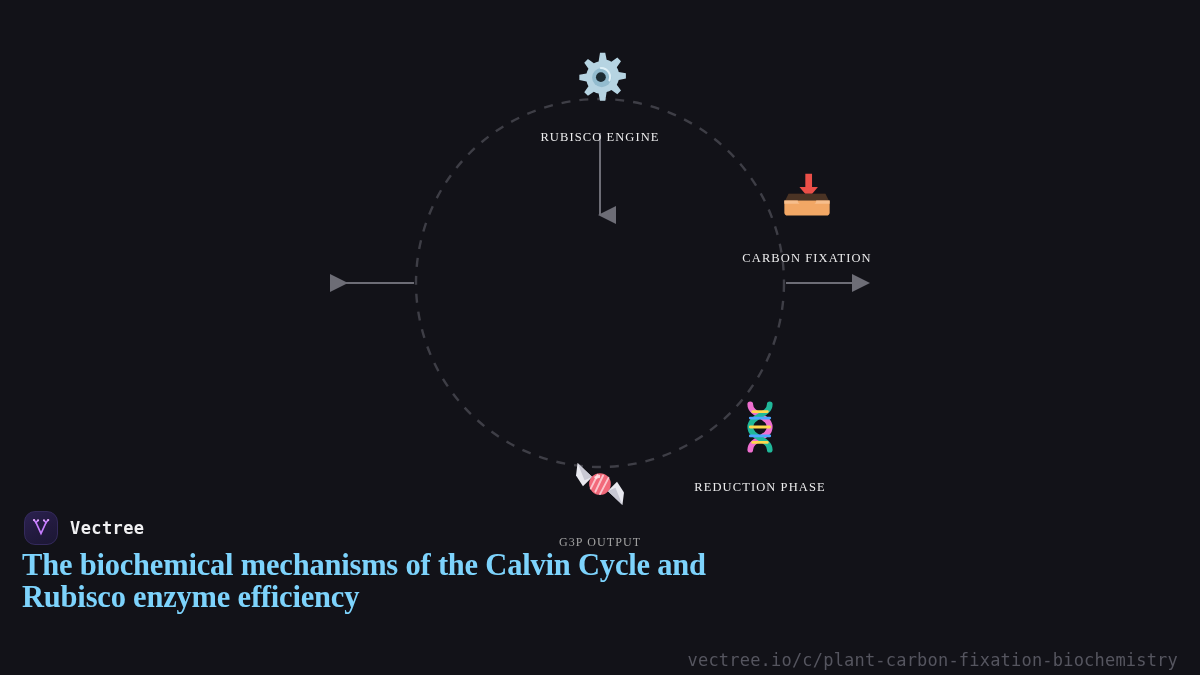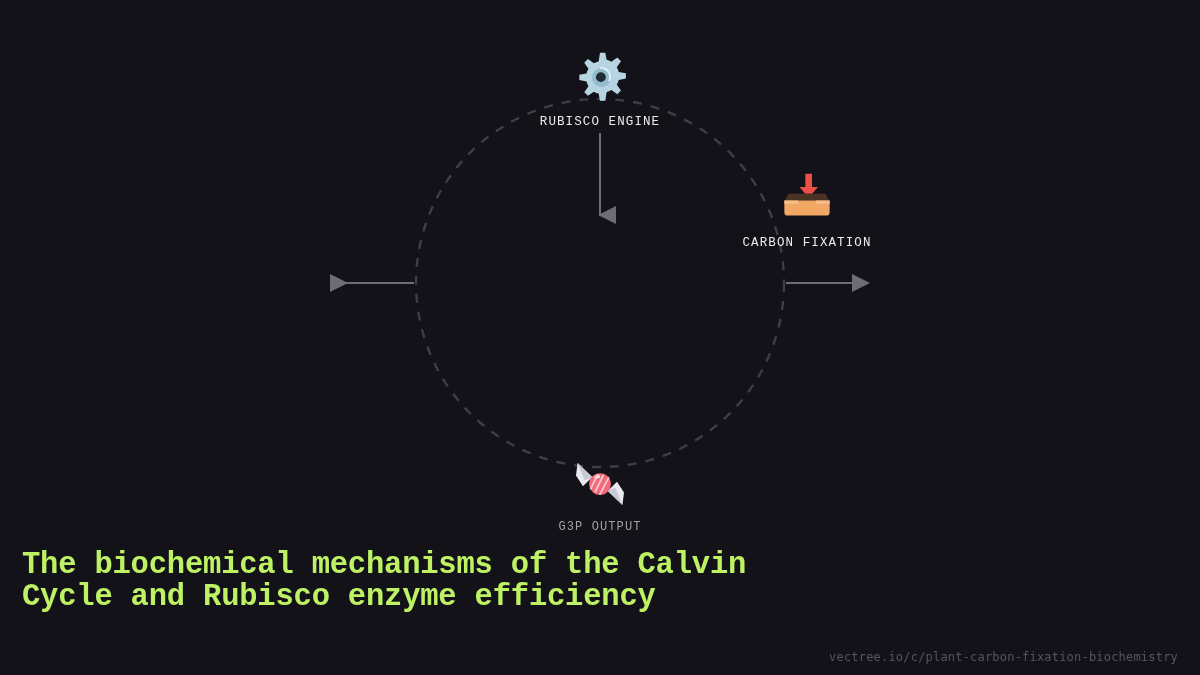--- a/index.html
+++ b/index.html
@@ -28,22 +28,22 @@
     text-align:center;
     user-select:none;
   }
   .node-icon {
     font-family:"DejaVu Sans", sans-serif;
     line-height:1;
     display:block;
   }
   .node-label {
     display:block;
-    margin-top:9px;
-    font-family:Liberation Mono, monospace;
+    margin-top:24px;
+    font-family:Liberation Serif, serif;
     font-size:12.5px;
     letter-spacing:1.1px;
     color:#ececed;
     white-space:nowrap;
   }
   .node-label.dim { color:#a3a3a3; font-size:12px; }
 
   
   .gear-wrap { display:block; height:56px; }
 
@@ -64,32 +64,32 @@
     font-family:"DejaVu Sans Mono", monospace;
     font-weight:bold;
     font-size:17px;
     color:#f0f0f2;
     letter-spacing:0.4px;
   }
   #headline {
     position:absolute;
     left:22px; top:549px;
     width:760px;
-    font-family:Liberation Mono, monospace;
+    font-family:Liberation Serif, serif;
     font-weight:bold;
     font-size:30.5px;
     line-height:32px;
     letter-spacing:-0.2px;
-    color:#bef264;
+    color:#7dd3fc;
   }
   #site-url {
     position:absolute;
     right:22px; top:650px;
     font-family:"DejaVu Sans Mono", monospace;
-    font-size:12px;
+    font-size:17px;
     letter-spacing:0.2px;
     color:#55555f;
     white-space:nowrap;
   }
 </style>
 </head>
 <body>
 
 <div id="stage">
 
@@ -133,36 +133,72 @@
         <path d="M30 2 l8 0 0 16 7 0 -11 13 -11-13 7 0 Z" fill="#ea4f48"></path>
         <path d="M10 26 l44 0 5 24 -54 0 Z" fill="#2c1d14"></path>
         <path d="M10 26 l44 0 4 8 -52 0 Z" fill="#4a3324"></path>
         <path d="M5 34 l54 0 0 14 a4 4 0 0 1-4 4 l-46 0 a4 4 0 0 1-4-4 Z" fill="#f2a765"></path>
         <path d="M5 34 l16 0 a4 4 0 0 0 4 4 l14 0 a4 4 0 0 0 4-4 l16 0 0 4 -54 0 Z" fill="#f7be8c"></path>
       </svg>
     </span>
     <span class="node-label">CARBON FIXATION</span>
   </div>
 
+  <div class="node" style="left:760px; top:401px;">
+    <span class="node-icon">
+      <svg width="52" height="52" viewBox="0 0 64 64">
+        <g stroke-linecap="round" fill="none">
+          <path d="M20 4 C20 18 44 18 44 32 C44 46 20 46 20 60" stroke="#ef6fd0" stroke-width="7"></path>
+          <path d="M44 4 C44 18 20 18 20 32 C20 46 44 46 44 60" stroke="#20b89a" stroke-width="7"></path>
+          <path d="M23 13 L41 13" stroke="#ffd84d" stroke-width="3.4"></path>
+          <path d="M20 21 L44 21" stroke="#4da6ff" stroke-width="3.4"></path>
+          <path d="M20 32 L44 32" stroke="#ffd84d" stroke-width="3.4"></path>
+          <path d="M20 43 L44 43" stroke="#4da6ff" stroke-width="3.4"></path>
+          <path d="M23 51 L41 51" stroke="#ffd84d" stroke-width="3.4"></path>
+        </g>
+      </svg>
+    </span>
+    <span class="node-label">REDUCTION PHASE</span>
+  </div>
 
   <div class="node" style="left:600px; top:460px;">
     <span class="node-icon">
       <svg width="50" height="48" viewBox="0 0 64 62">
         <path d="M3 4 L22 22 L10 34 L1 20 Z" fill="#e9e9ef"></path>
         <path d="M3 4 L22 22 L12 26 Z" fill="#c9c9d4"></path>
         <path d="M61 58 L42 40 L54 28 L63 42 Z" fill="#e9e9ef"></path>
         <path d="M61 58 L42 40 L52 36 Z" fill="#c9c9d4"></path>
         <circle cx="32" cy="31" r="14" fill="#f2697a"></circle>
         <path d="M24 22 a14 14 0 0 1 8-3 l0 4 a10 10 0 0 0-5 2 Z" fill="#ffd2d8"></path>
         <path d="M29 19 L20 37 M36 20 L26 41 M43 23 L32 44" stroke="#ffe3e7" stroke-width="2.4" opacity="0.75" stroke-linecap="round"></path>
       </svg>
     </span>
     <span class="node-label dim">G3P OUTPUT</span>
   </div>
 
 
 
+  <div id="brand">
+    <div id="brand-mark">
+      <svg width="22" height="22" viewBox="0 0 24 24">
+        <g stroke="#c77dff" stroke-width="1.9" fill="none" stroke-linecap="round">
+          <path d="M6.5 6 L12 18 L17.5 6"></path>
+          <path d="M6.5 6 L4.6 3.6"></path>
+          <path d="M6.5 6 L8.6 3.9"></path>
+          <path d="M17.5 6 L19.6 3.6"></path>
+          <path d="M17.5 6 L15.4 3.9"></path>
+        </g>
+        <g fill="#e3a6ff">
+          <circle cx="4.4" cy="3.3" r="1.25"></circle>
+          <circle cx="8.8" cy="3.6" r="1.1"></circle>
+          <circle cx="19.8" cy="3.3" r="1.25"></circle>
+          <circle cx="15.2" cy="3.6" r="1.1"></circle>
+        </g>
+      </svg>
+    </div>
+    <span id="brand-name">Vectree</span>
+  </div>
 
   <div id="headline">The biochemical mechanisms of the Calvin Cycle and Rubisco enzyme efficiency</div>
 
   <div id="site-url">vectree.io/c/plant-carbon-fixation-biochemistry</div>
 
 </div>
 
 </body></html>

